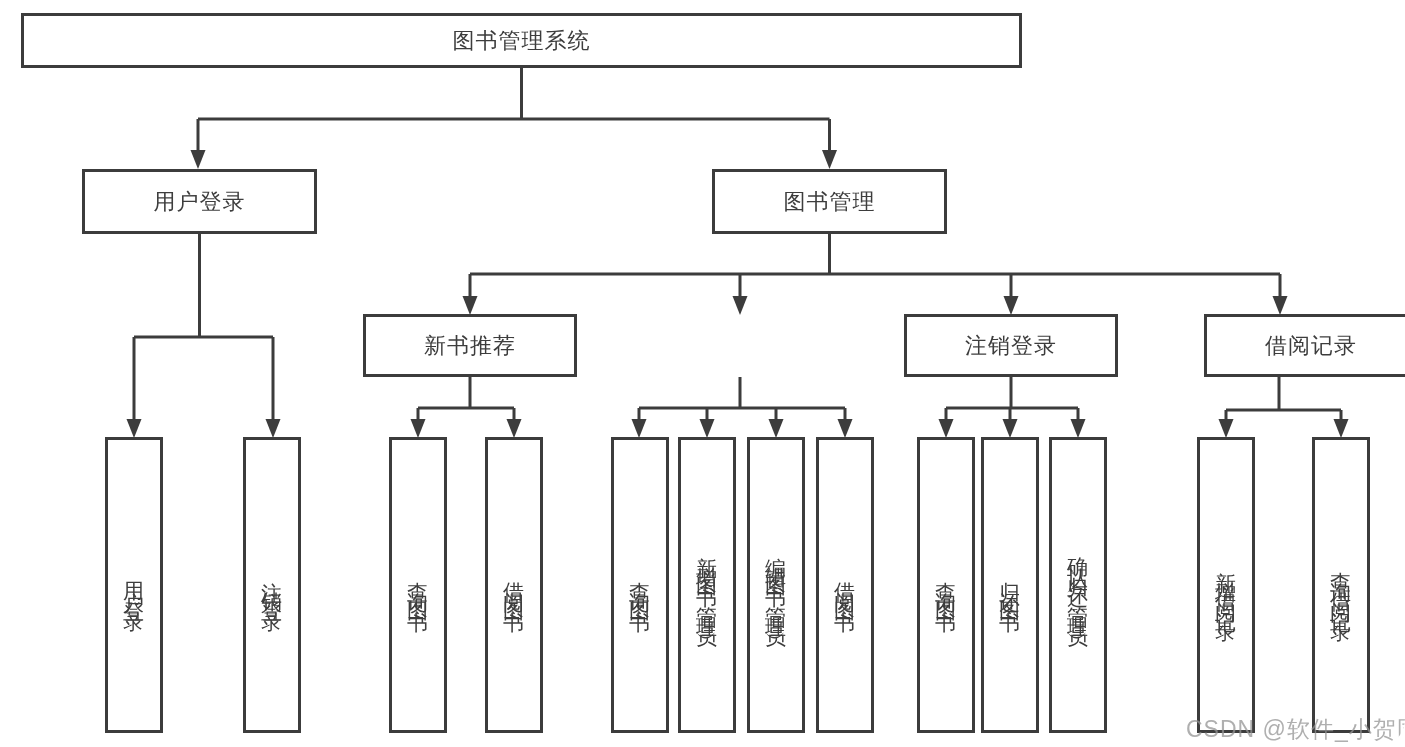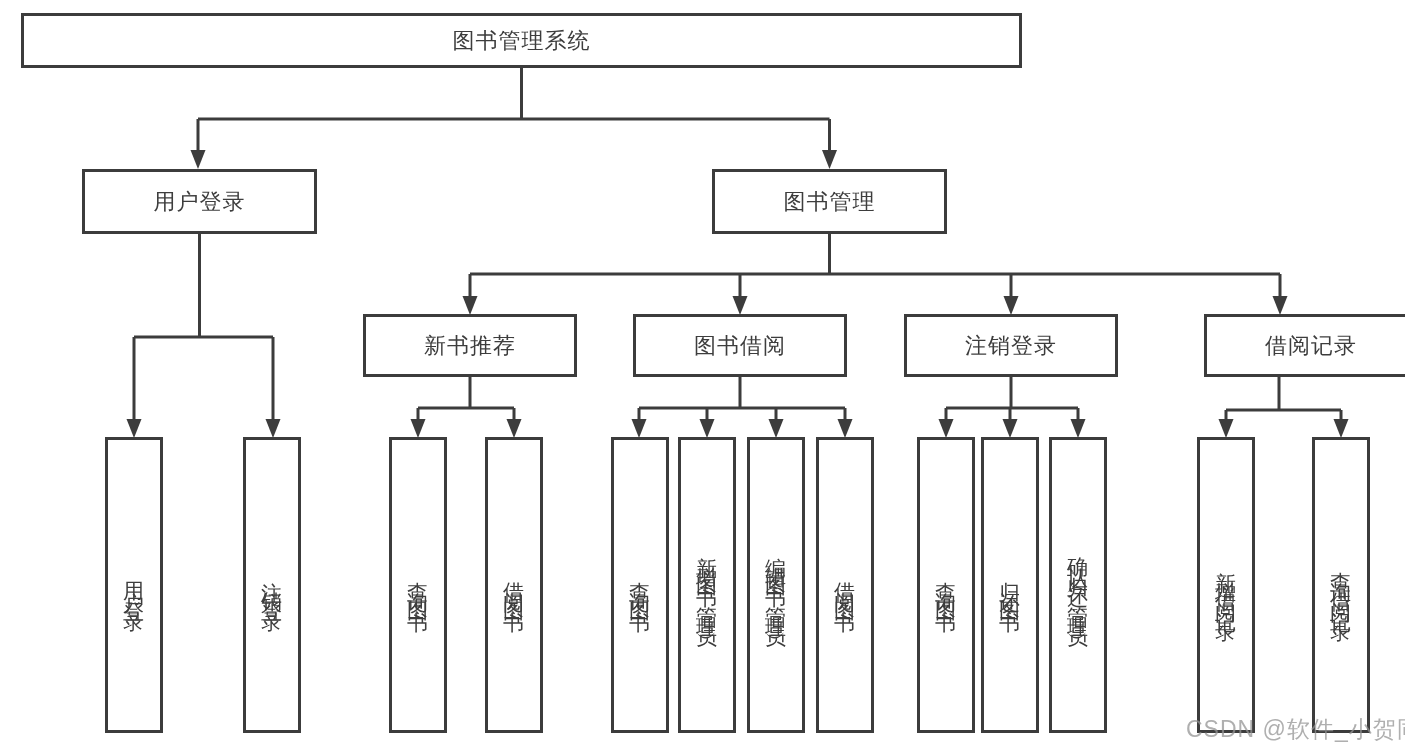--- a/index.html
+++ b/index.html
@@ -6,20 +6,21 @@
   body {
     font-family: "Liberation Sans", "DejaVu Sans", sans-serif;
     background: #ffffff;
   }
   #stage {
     position: relative;
     width: 1405px;
     height: 747px;
     background: #ffffff;
     overflow: hidden;
+    border-radius: 28px;
   }
   #connectors {
     position: absolute;
     left: 0; top: 0;
     width: 1405px;
     height: 747px;
   }
   .node {
     position: absolute;
     box-sizing: border-box;
@@ -110,23 +111,20 @@
   <div class="node h lvl2" style="left:82px;">
     <span>用户登录</span>
   </div>
   <div class="node h lvl2" style="left:712px;">
     <span>图书管理</span>
   </div>
 
   <div class="node h lvl3" style="left:363px;">
     <span>新书推荐</span>
   </div>
-  <div class="node h lvl3" style="left:633px;">
-    <span>图书借阅</span>
-  </div>
   <div class="node h lvl3" style="left:904px;">
     <span>注销登录</span>
   </div>
   <div class="node h lvl3" style="left:1204px;">
     <span>借阅记录</span>
   </div>
 
   <div class="node leaf" style="left:105px;">
     <span class="leaf-text">用户登录</span>
   </div>

